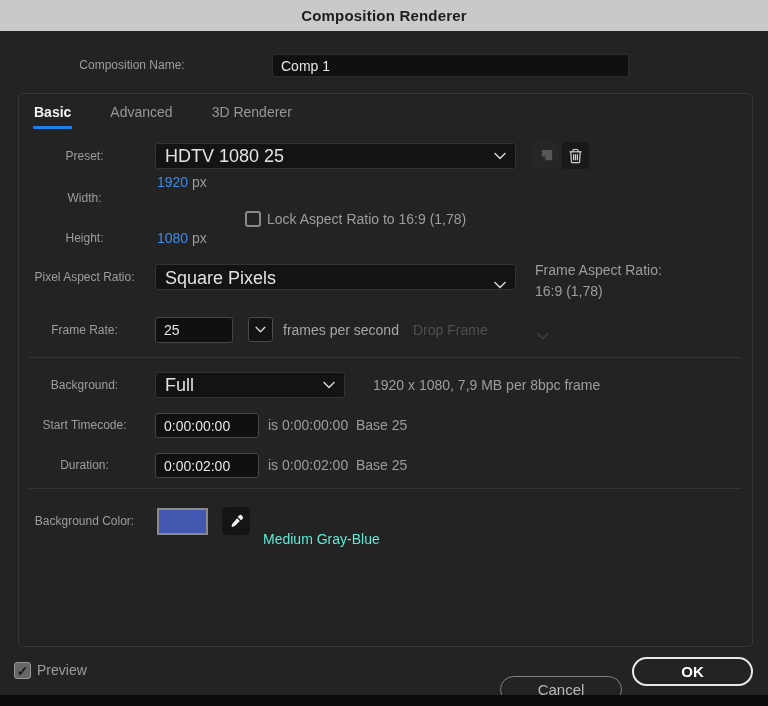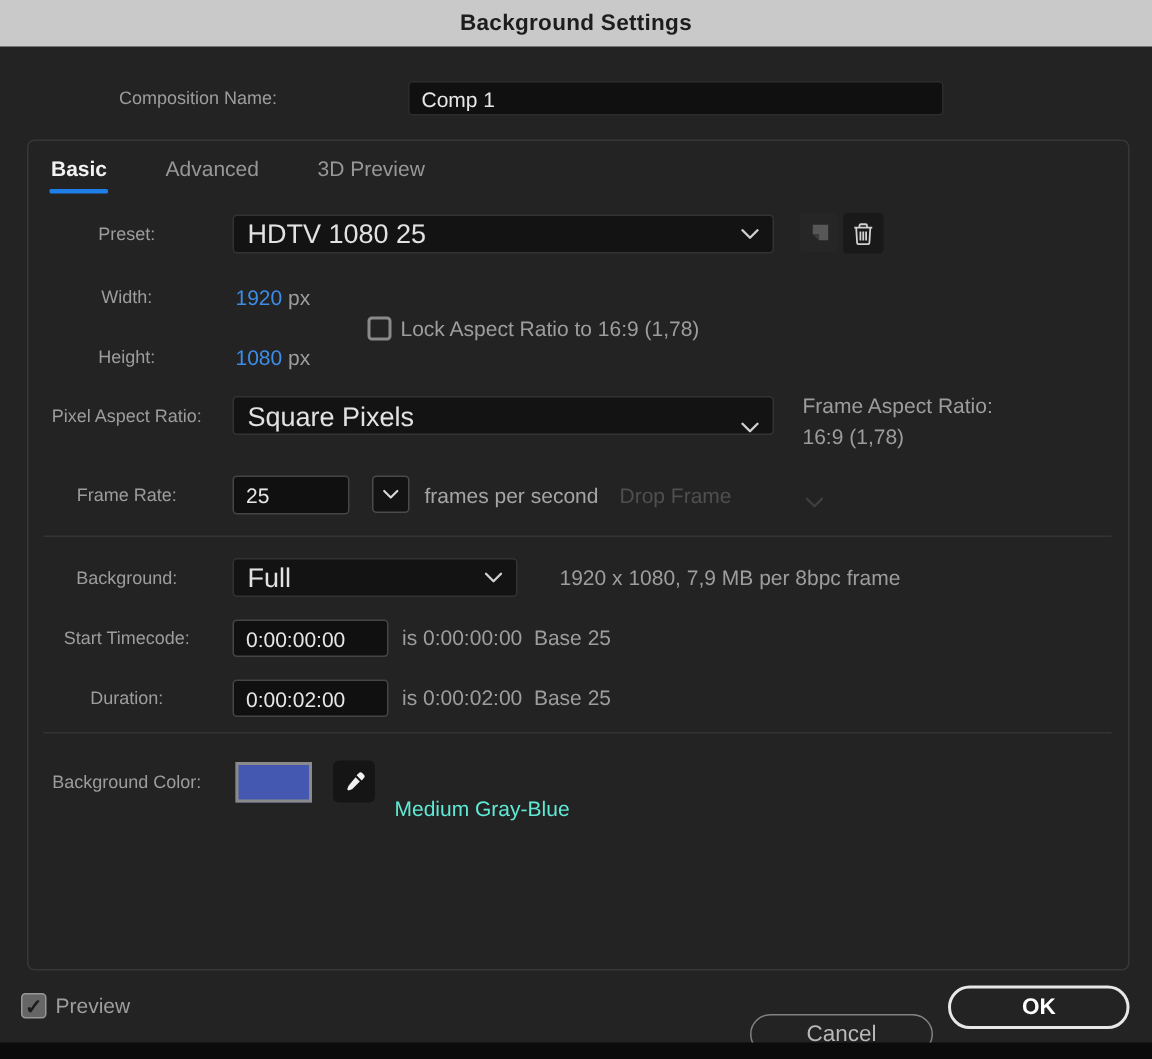--- a/index.html
+++ b/index.html
@@ -37,32 +37,32 @@
   .disabled-dd{position:absolute;display:flex;align-items:center;color:#4f4f4f;font-size:14px;}
   .swatch{position:absolute;background:#4458b2;border:2px solid #8a8a8a;box-sizing:border-box;}
   .bottom-strip{position:absolute;left:0;top:695px;width:768px;height:11px;background:#0b0b0b;}
 </style>
 </head>
 <body>
 
 <div class="dialog">
 
   <div class="titlebar">
-    <span>Background Settings</span>
+    <span>Composition Renderer</span>
   </div>
 
   <div class="lbl" style="left:0;width:264px;top:54px;height:22px;line-height:22px;">Composition Name:</div>
   <input class="tfield dark" style="left: 272px; top: 54px; width: 357px; height: 23px;" value="Comp 1">
 
   <div class="panel">
 
     <div class="tabs">
       <div class="tab active">Basic</div>
       <div class="tab">Advanced</div>
-      <div class="tab">3D Preview</div>
+      <div class="tab">3D Renderer</div>
     </div>
 
     <div class="lbl" style="left:0;width:131px;top:49px;height:26px;line-height:26px;">Preset:</div>
     <div class="dropdown" style="left:136px;top:49px;width:361px;height:26px;">
       <span>HDTV 1080 25</span>
       <span class="chev">
         <svg width="12" height="8" viewBox="0 0 12 8">
             <path d="M1 1.5 L6 6.5 L11 1.5" fill="none" stroke="currentColor" stroke-width="1.6" stroke-linecap="round" stroke-linejoin="round"></path>
           </svg>
       </span>
@@ -80,21 +80,21 @@
         <svg width="15" height="16" viewBox="0 0 15 16" fill="none" stroke="currentColor" stroke-width="1.2">
           <path d="M1.5 3.8 h12"></path>
           <path d="M5 3.8 V2.4 c0-.5.4-.9.9-.9 h3.2 c.5 0 .9.4.9.9 V3.8"></path>
           <path d="M2.8 3.8 l.6 10 c0 .5.4.9.9.9 h6.4 c.5 0 .9-.4.9-.9 l.6-10"></path>
           <path d="M5.6 6.3 v6 M7.5 6.3 v6 M9.4 6.3 v6"></path>
         </svg>
       </span>
     </div>
 
     <div class="lbl" style="left:0;width:131px;top:94px;height:20px;line-height:20px;">Width:</div>
-    <div class="hotval" style="left:138px;top:94px;height:20px;line-height:20px;text-align:right;">
+    <div class="hotval" style="left:138px;top:78px;height:20px;line-height:20px;text-align:right;">
       <span class="blue">1920</span>
       <span class="unit">px</span>
     </div>
 
     <div class="checkbox" style="left:226px;top:117px;width:16px;height:16px;"></div>
     <div class="txt" style="left:248px;top:117px;height:16px;line-height:16px;">Lock Aspect Ratio to 16:9 (1,78)</div>
 
     <div class="lbl" style="left:0;width:131px;top:134px;height:20px;line-height:20px;">Height:</div>
     <div class="hotval" style="left:138px;top:134px;height:20px;line-height:20px;">
       <span class="blue">1080</span>

